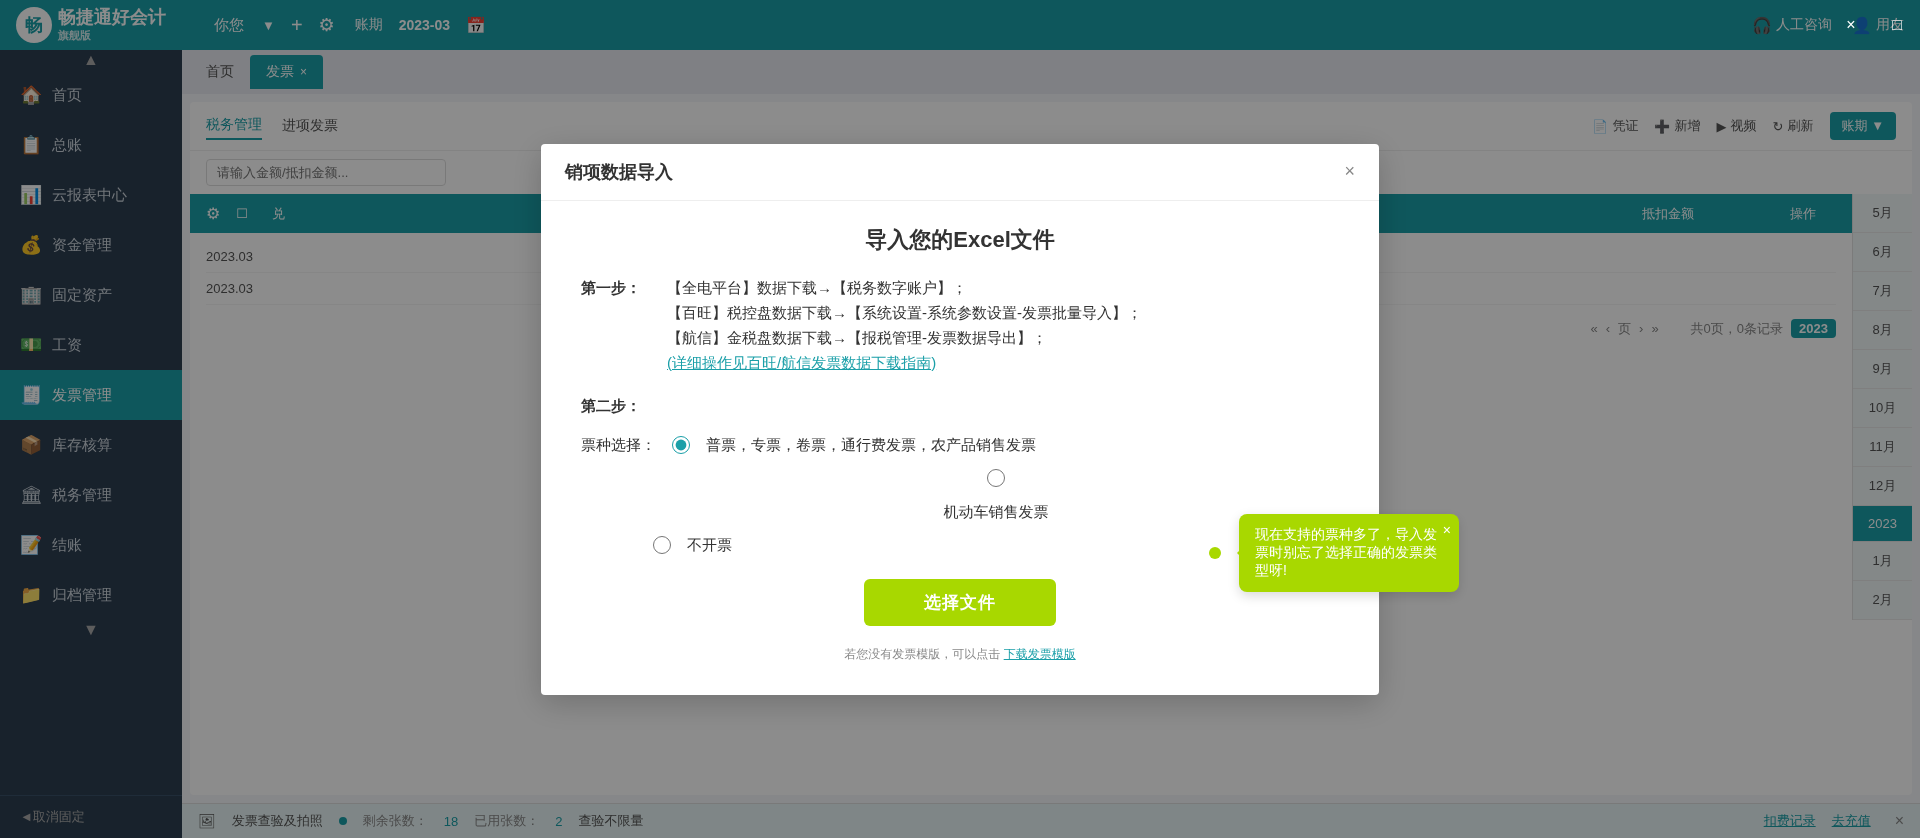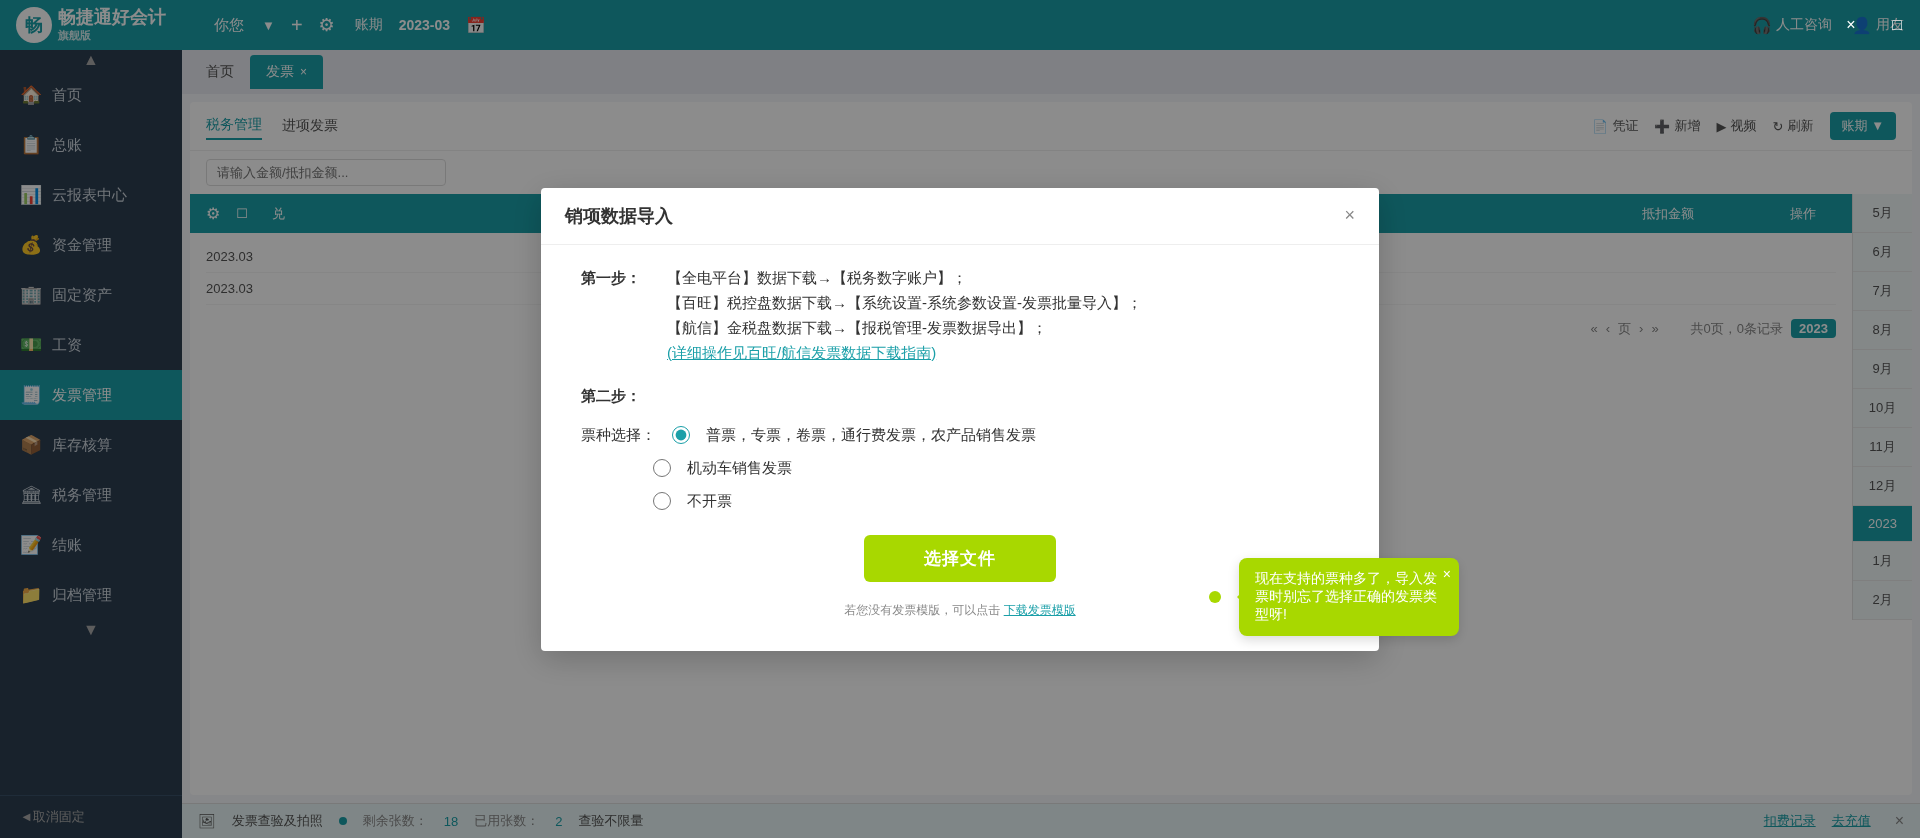--- a/index.html
+++ b/index.html
@@ -676,20 +676,21 @@
   </div>
 </div>
 
 <div class="overlay">
   <div class="modal">
     <div class="modal-header">
       <span class="modal-title">销项数据导入</span>
       <button class="modal-close">×</button>
     </div>
     <div class="modal-body">
+      <div class="modal-main-title">导入您的Excel文件</div>
 
       <div class="step">
         <span class="step-label">第一步：</span>
         <div class="step-content">
           <div class="line">【全电平台】数据下载→【税务数字账户】；</div>
           <div class="line">【百旺】税控盘数据下载→【系统设置-系统参数设置-发票批量导入】；</div>
           <div class="line">【航信】金税盘数据下载→【报税管理-发票数据导出】；</div>
           <div class="line">
             <span class="link">(详细操作见百旺/航信发票数据下载指南)</span>
           </div>
@@ -699,21 +700,21 @@
       <div class="step">
         <span class="step-label">第二步：</span>
       </div>
 
       <div class="radio-group">
         <div class="radio-row">
           <span>票种选择：</span>
           <input type="radio" class="radio-input" name="ticket" value="normal" checked="" style="">
           <label>普票，专票，卷票，通行费发票，农产品销售发票</label>
         </div>
-        <div class="radio-row" style="padding-left:72px;">
+        <div class="radio-row" style="padding-left:72px;flex-direction:column;">
           <input type="radio" class="radio-input" name="ticket" value="motor" style="">
           <label>机动车销售发票</label>
         </div>
         <div class="radio-row" style="padding-left:72px;">
           <input type="radio" class="radio-input" name="ticket" value="none" style="">
           <label>不开票</label>
         </div>
       </div>
 
       <button class="select-file-btn">选择文件</button>

